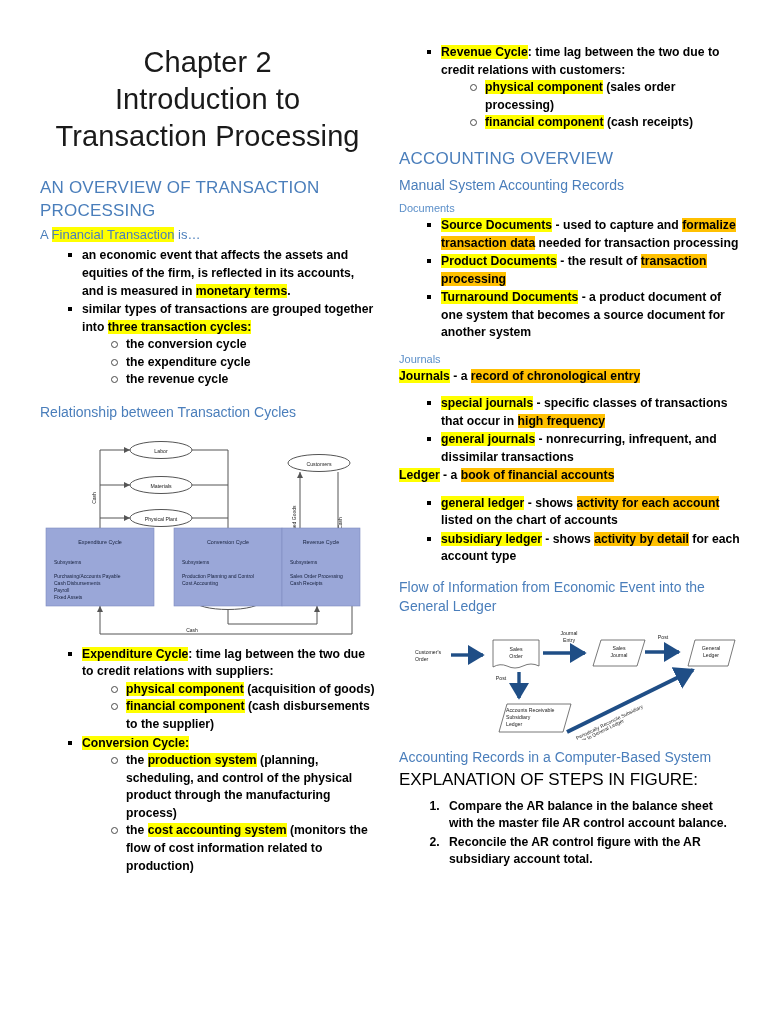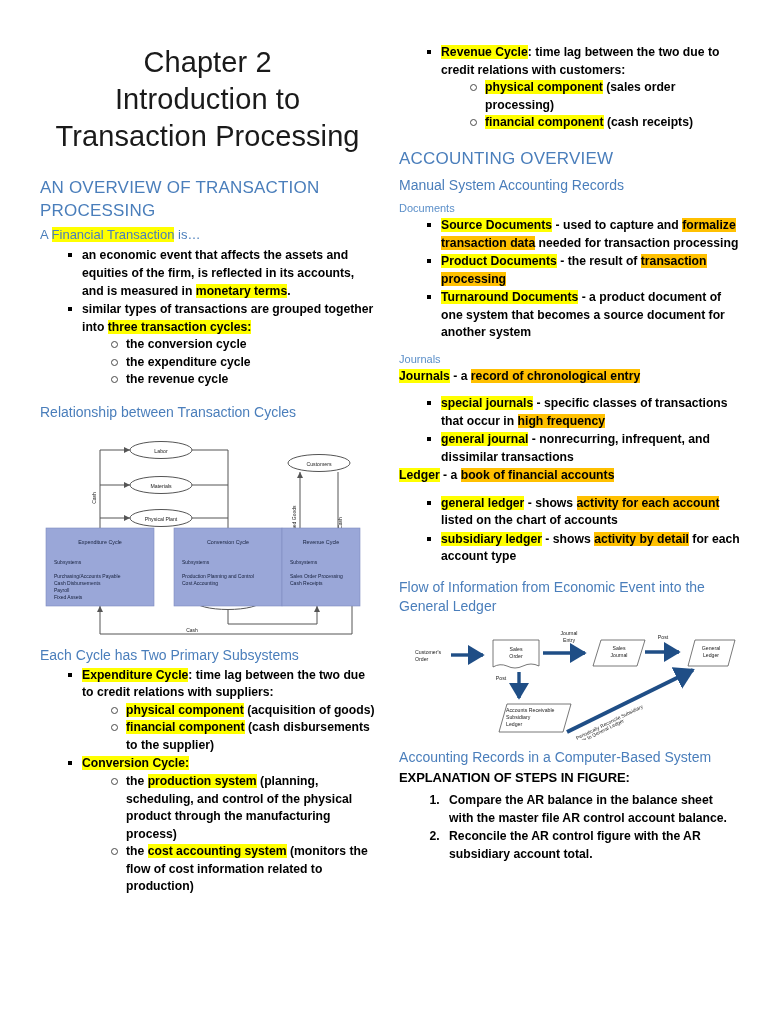--- a/index.html
+++ b/index.html
@@ -63,22 +63,22 @@
     line-height:1.4;
     margin:2px 0 3px 0;
   }
   .defline{
     font-size:12.2px;
     font-weight:bold;
     line-height:1.42;
     margin:1px 0 2px 0;
   }
   .explain{
-    font-size:13px;
-    font-weight:bold;
+    font-size:17px;
+    font-weight:normal;
     line-height:1.35;
     margin:0 0 2px 0;
     letter-spacing:-.1px;
   }
 
   
   .hl{background:#ffff00;}
   .hl-o{background:#ffc000;}
 
   
@@ -245,21 +245,20 @@
 
           <rect x="240" y="100" width="78" height="78" fill="#9aa7d8" stroke="#7d8ac0" stroke-width="0.6"></rect>
           <text x="279" y="116" font-size="5.4" font-family="Liberation Sans, sans-serif" fill="#16203c" text-anchor="middle">Revenue Cycle</text>
           <text x="248" y="136" font-size="5" font-family="Liberation Sans, sans-serif" fill="#16203c">Subsystems</text>
           <text x="248" y="150" font-size="5" font-family="Liberation Sans, sans-serif" fill="#16203c">Sales Order Processing</text>
           <text x="248" y="157" font-size="5" font-family="Liberation Sans, sans-serif" fill="#16203c">Cash Receipts</text>
         </g>
       </svg>
     </div>
 
-    <div class="h2-blue" style="margin-top:2px;">Each Cycle has Two Primary Subsystems</div>
 
     <ul class="l1">
       <li><span class="hl">Expenditure Cycle</span><span>: time lag between the two due to credit relations with suppliers:</span>
         <ul class="l2">
           <li><span class="hl">physical component</span><span> (acquisition of goods)</span></li>
           <li><span class="hl">financial component</span><span> (cash disbursements to the supplier)</span></li>
         </ul>
       </li>
       <li><span class="hl">Conversion Cycle:</span>
         <ul class="l2">
@@ -290,21 +289,21 @@
       <li><span class="hl">Source Documents</span><span> - used to capture and </span><span class="hl-o">formalize transaction data</span><span> needed for transaction processing</span></li>
       <li><span class="hl">Product Documents</span><span> - the result of </span><span class="hl-o">transaction processing</span></li>
       <li><span class="hl">Turnaround Documents</span><span> - a product document of one system that becomes a source document for another system</span></li>
     </ul>
 
     <div class="h3-blue" style="margin-top:10px;">Journals</div>
     <div class="defline"><span class="hl">Journals</span><span> - a </span><span class="hl-o">record of chronological entry</span></div>
 
     <ul class="l1" style="margin-top:10px;">
       <li><span class="hl">special journals</span><span> - specific classes of transactions that occur in </span><span class="hl-o">high frequency</span></li>
-      <li><span class="hl">general journal</span><span> - nonrecurring, infrequent, and dissimilar transactions</span></li>
+      <li><span class="hl">general journals</span><span> - nonrecurring, infrequent, and dissimilar transactions</span></li>
     </ul>
 
     <div class="defline"><span class="hl">Ledger</span><span> - a </span><span class="hl-o">book of financial accounts</span></div>
 
     <ul class="l1" style="margin-top:10px;">
       <li><span class="hl">general ledger</span><span> - shows </span><span class="hl-o">activity for each account</span><span> listed on the chart of accounts</span></li>
       <li><span class="hl">subsidiary ledger</span><span> - shows </span><span class="hl-o">activity by detail</span><span> for each account type</span></li>
     </ul>
 
     <div class="h2-blue" style="margin-top:12px;">Flow of Information from Economic Event into the General Ledger</div>

